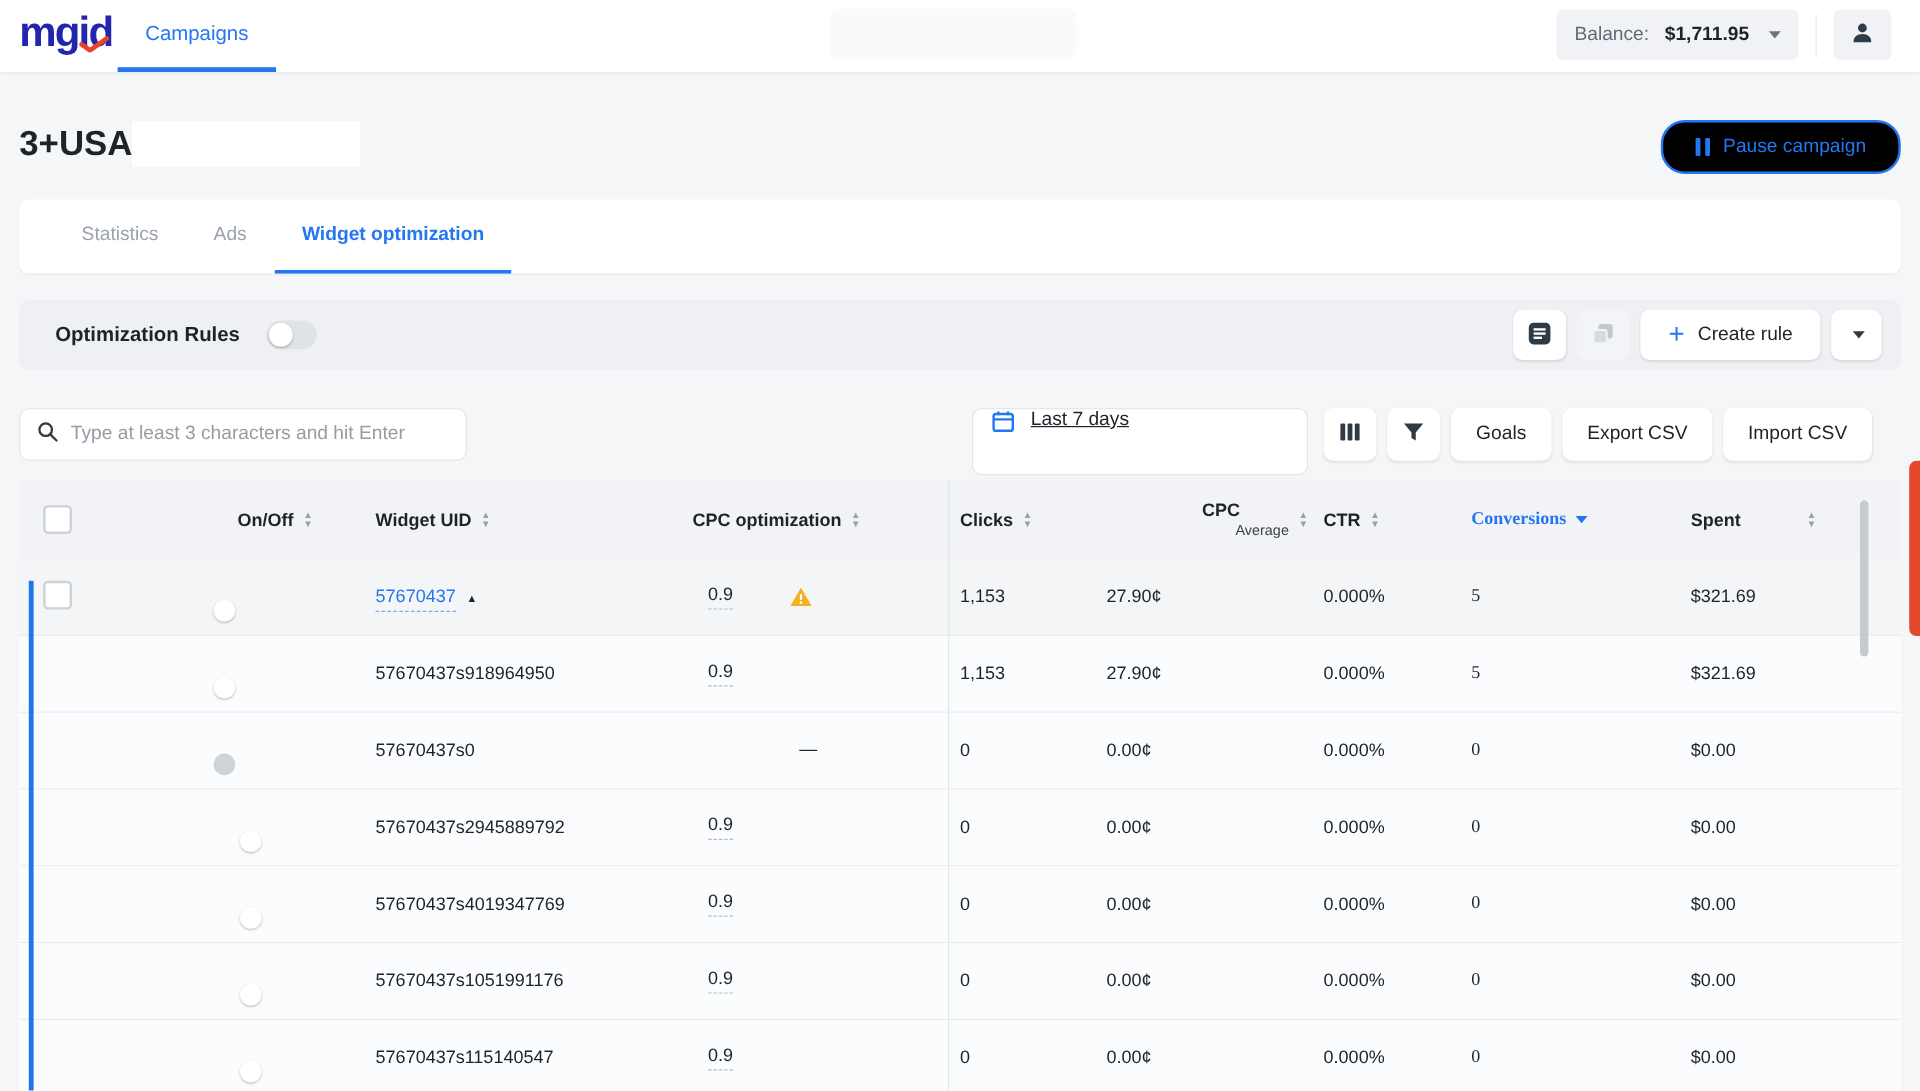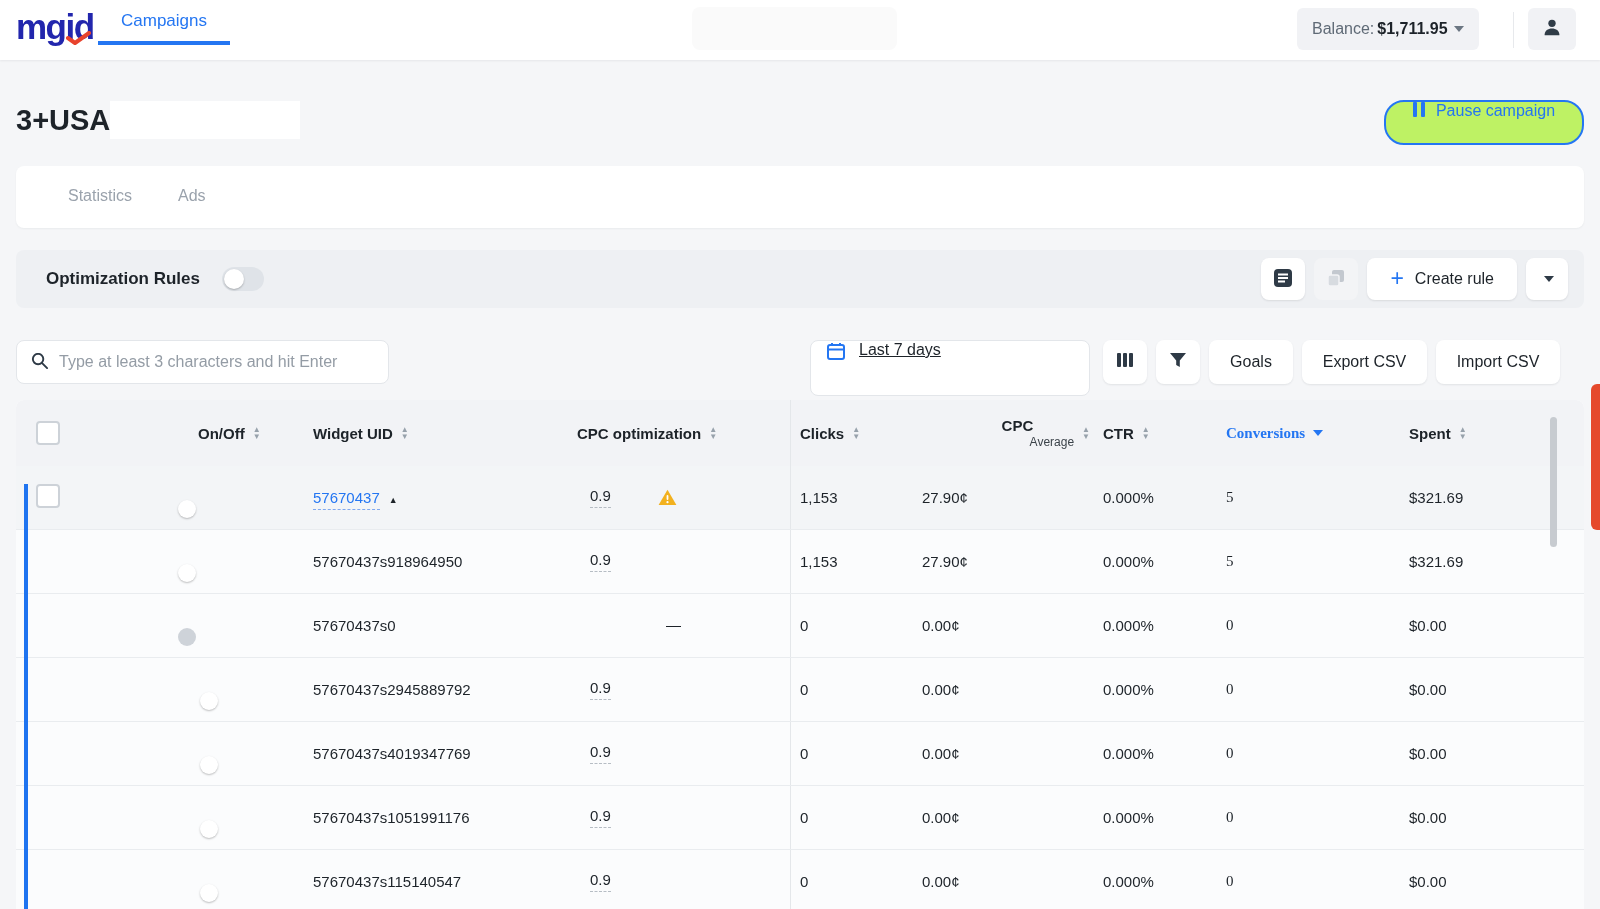--- a/index.html
+++ b/index.html
@@ -8,41 +8,41 @@
     font-family:"Liberation Sans", sans-serif;
     background:#f5f6f8; color:#1d2329;
     position:relative; overflow:hidden;
   }
   
   .topbar { position:absolute; left:0; top:0; width:1600px; height:60px; background:#fff;
             box-shadow:0 1px 2px rgba(26,32,44,.07); z-index:6; }
   .logo { position:absolute; left:16px; top:7px; font-size:35px; font-weight:700;
           color:#2226ad; letter-spacing:-1.5px; }
   .logo-check { position:absolute; left:50px; top:6px; }
-  .nav-item { position:absolute; left:98px; top:0; height:45px; display:flex; align-items:center;
+  .nav-item { position:absolute; left:98px; top:0; height:60px; display:flex; align-items:center;
               padding:0 23px; font-size:17px; font-weight:500; color:#2476f2;
               border-bottom:4px solid #2476f2; cursor:pointer; }
   .redacted-top { position:absolute; left:692px; top:7px; width:205px; height:43px;
                   background:#fafafa; border-radius:8px; }
   .balance { position:absolute; left:1297px; top:8px; height:42px; background:#f1f2f5;
-             border-radius:6px; display:flex; align-items:center; padding:0 15px; gap:3px;
+             border-radius:6px; display:flex; align-items:center; padding:0 15px; gap:13px;
              font-size:16px; cursor:pointer; }
   .balance-label { color:#5f6a76; }
   .balance-value { font-weight:700; color:#1d2329; }
   .caret-down { width:0; height:0; border-left:5px solid transparent; border-right:5px solid transparent;
                 border-top:6px solid #6b7682; margin-left:3px; }
   .topbar-divider { position:absolute; left:1513px; top:12px; width:1px; height:36px; background:#e7e9ec; }
   .avatar-btn { position:absolute; left:1528px; top:8px; width:48px; height:42px; background:#f1f2f5;
                 border-radius:6px; display:flex; align-items:center; justify-content:center; cursor:pointer; }
   
   .page-title { position:absolute; left:16px; top:104px; font-size:29px; font-weight:700; }
   .title-redact { position:absolute; left:110px; top:101px; width:190px; height:38px; background:#fff; }
-  .pause-btn { position:absolute; left:1384px; top:100px; width:200px; height:45px; background:#bef264;
+  .pause-btn { position:absolute; left:1384px; top:100px; width:200px; height:45px; background:#000000;
                border:2px solid #2476f2; border-radius:20px; color:#2476f2; font-size:16px; font-weight:500;
-               display:flex; justify-content:center; gap:11px; cursor:pointer; }
+               display:flex; align-items:center; justify-content:center; gap:11px; cursor:pointer; }
   .pause-glyph { display:flex; gap:4px; }
   .pause-glyph i { display:block; width:4px; height:15px; background:#2476f2; border-radius:1px; }
   
   .tabs-card { position:absolute; left:16px; top:166px; width:1568px; height:62px; background:#fff;
                border-radius:8px; box-shadow:0 1px 2px rgba(26,32,44,.05); display:flex; padding-left:29px; }
   .tab { display:flex; align-items:center; padding:0 23px; font-size:16px; font-weight:500;
          color:#9aa2ac; border-bottom:3px solid transparent; cursor:pointer; }
   .tab.active { color:#2476f2; font-weight:600; border-bottom-color:#2476f2; }
   
   .rules-bar { position:absolute; left:16px; top:250px; width:1568px; height:58px; background:#eef0f3;
@@ -88,21 +88,21 @@
                 border-radius:8px 8px 0 0; overflow:hidden; }
   .grid-row { display:grid; grid-template-columns:64px 233px 264px 213px 112px 188px 126px 184px 1fr;
               align-items:center; }
   .thead { height:66px; background:#f2f3f6; font-size:15px; font-weight:600; }
   .hcell { display:flex; align-items:center; }
   .sort { display:inline-flex; flex-direction:column; margin-left:8px; color:#97a1ab;
           font-size:8px; line-height:7px; cursor:pointer; font-style:normal; }
   .c-check { padding-left:20px; } .c-onoff { padding-left:118px; }
   .c-cpc-val { padding-left:13px; } .c-clicks { padding-left:9px; }
   .c-cpcavg { padding-left:20px;justify-content:flex-end; } .c-ctr { padding-left:13px; }
-  .c-conv { padding-left:10px;font-family:Liberation Serif, serif; } .c-spent { padding-left:9px; }
+  .c-conv { padding-left:10px;font-family:Liberation Serif, serif; } .c-spent { padding-left:9px;gap:47px; }
   .c-clicks.bordered { border-left:1px solid #e4e7ea; height:100%; display:flex; align-items:center; }
   .cpc-stack { display:flex; flex-direction:column; line-height:1.2; }
   .cpc-sub { font-size:12px; font-weight:400; color:#3c434a;margin-left:28px; }
   .h-conv-label { color:#2476f2; cursor:pointer; }
   .conv-caret { width:0; height:0; border-left:5px solid transparent; border-right:5px solid transparent;
                 border-top:6px solid #2476f2; margin-left:8px; }
   .checkbox { width:24px; height:24px; border:2px solid #cdd2d8; border-radius:4px; background:#fff;
               display:inline-block; cursor:pointer; }
   .tbody .trow { height:64px; background:#fbfcfd; border-bottom:1px solid #e9ecef; font-size:15px; }
   .tbody .trow.parent { background:#f3f5f7; }
@@ -160,20 +160,23 @@
     </span>
   <span>Pause campaign</span>
 </button>
 
 <div class="tabs-card">
   <div class="tab">
       <span>Statistics</span>
     </div>
   <div class="tab">
       <span>Ads</span>
+    </div>
+  <div class="tab active">
+      <span>Widget optimization</span>
     </div>
 </div>
 
 <div class="rules-bar">
   <span class="rules-title">Optimization Rules</span>
   <span class="toggle toggle-lg off" style="margin-left:22px">
       <span class="knob"></span>
     </span>
   <div class="rules-right">
     <button class="icon-btn">

